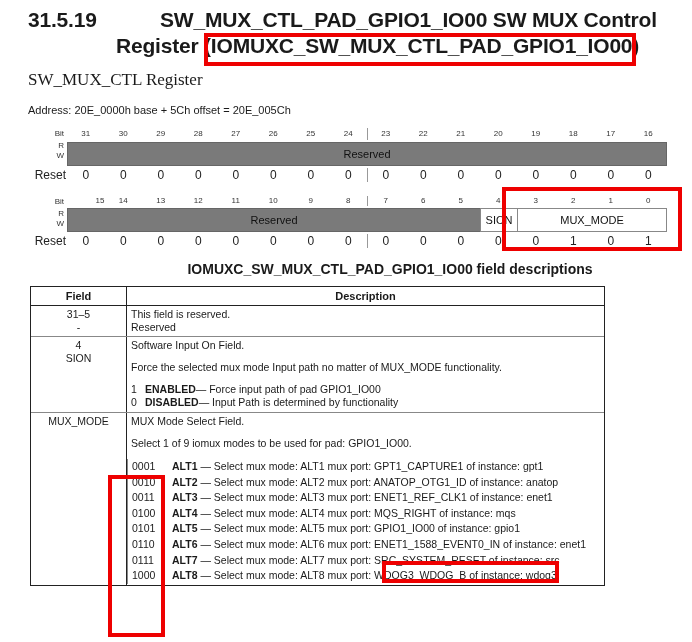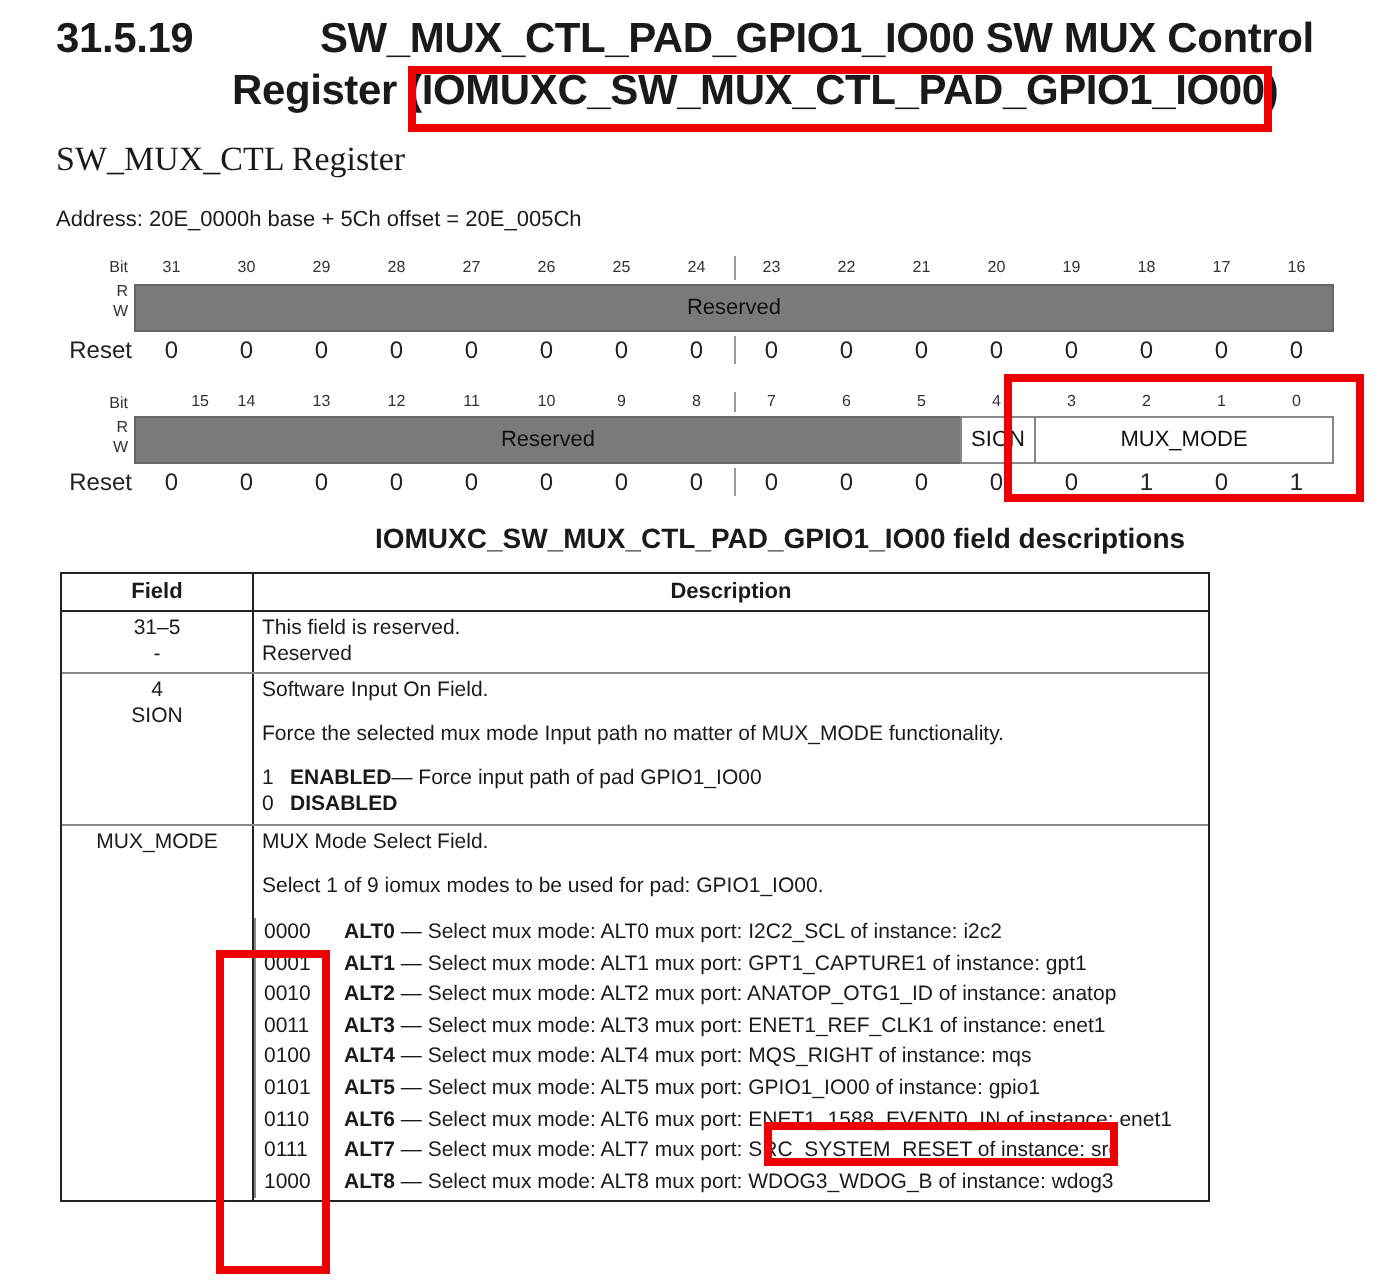--- a/index.html
+++ b/index.html
@@ -191,39 +191,36 @@
       <div>Force the selected mux mode Input path no matter of MUX_MODE functionality.</div>
       <div class="gap"></div>
       <div class="enum-line">
           <span class="enum-key">1</span>
           <span class="b">ENABLED</span>
           <span> — Force input path of pad GPIO1_IO00</span>
         </div>
       <div class="enum-line">
           <span class="enum-key">0</span>
           <span class="b">DISABLED</span>
+          <span> — Input Path is determined by functionality</span>
         </div>
     </div>
   </div>
 
   <div class="tbl-row">
     <div class="c1">
       <div>MUX_MODE</div>
     </div>
     <div class="c2" style="padding-bottom:1px;">
       <div>MUX Mode Select Field.</div>
       <div class="gap"></div>
       <div>Select 1 of 9 iomux modes to be used for pad: GPIO1_IO00.</div>
       <div class="gap" style="height:7px;"></div>
       <div class="mux-list" id="mux-list">
           <div class="mux-item">
-            <span class="mux-code">0000</span>
-            <span class="mux-desc"><span class="b">ALT0</span><span> — Select mux mode: ALT0 mux port: </span><span>I2C2_SCL of instance: i2c2</span></span>
-          </div>
-          <div class="mux-item">
             <span class="mux-code">0001</span>
             <span class="mux-desc"><span class="b">ALT1</span><span> — Select mux mode: ALT1 mux port: </span><span>GPT1_CAPTURE1 of instance: gpt1</span></span>
           </div>
           <div class="mux-item">
             <span class="mux-code">0010</span>
             <span class="mux-desc"><span class="b">ALT2</span><span> — Select mux mode: ALT2 mux port: </span><span>ANATOP_OTG1_ID of instance: anatop</span></span>
           </div>
           <div class="mux-item">
             <span class="mux-code">0011</span>
             <span class="mux-desc"><span class="b">ALT3</span><span> — Select mux mode: ALT3 mux port: </span><span>ENET1_REF_CLK1 of instance: enet1</span></span>

